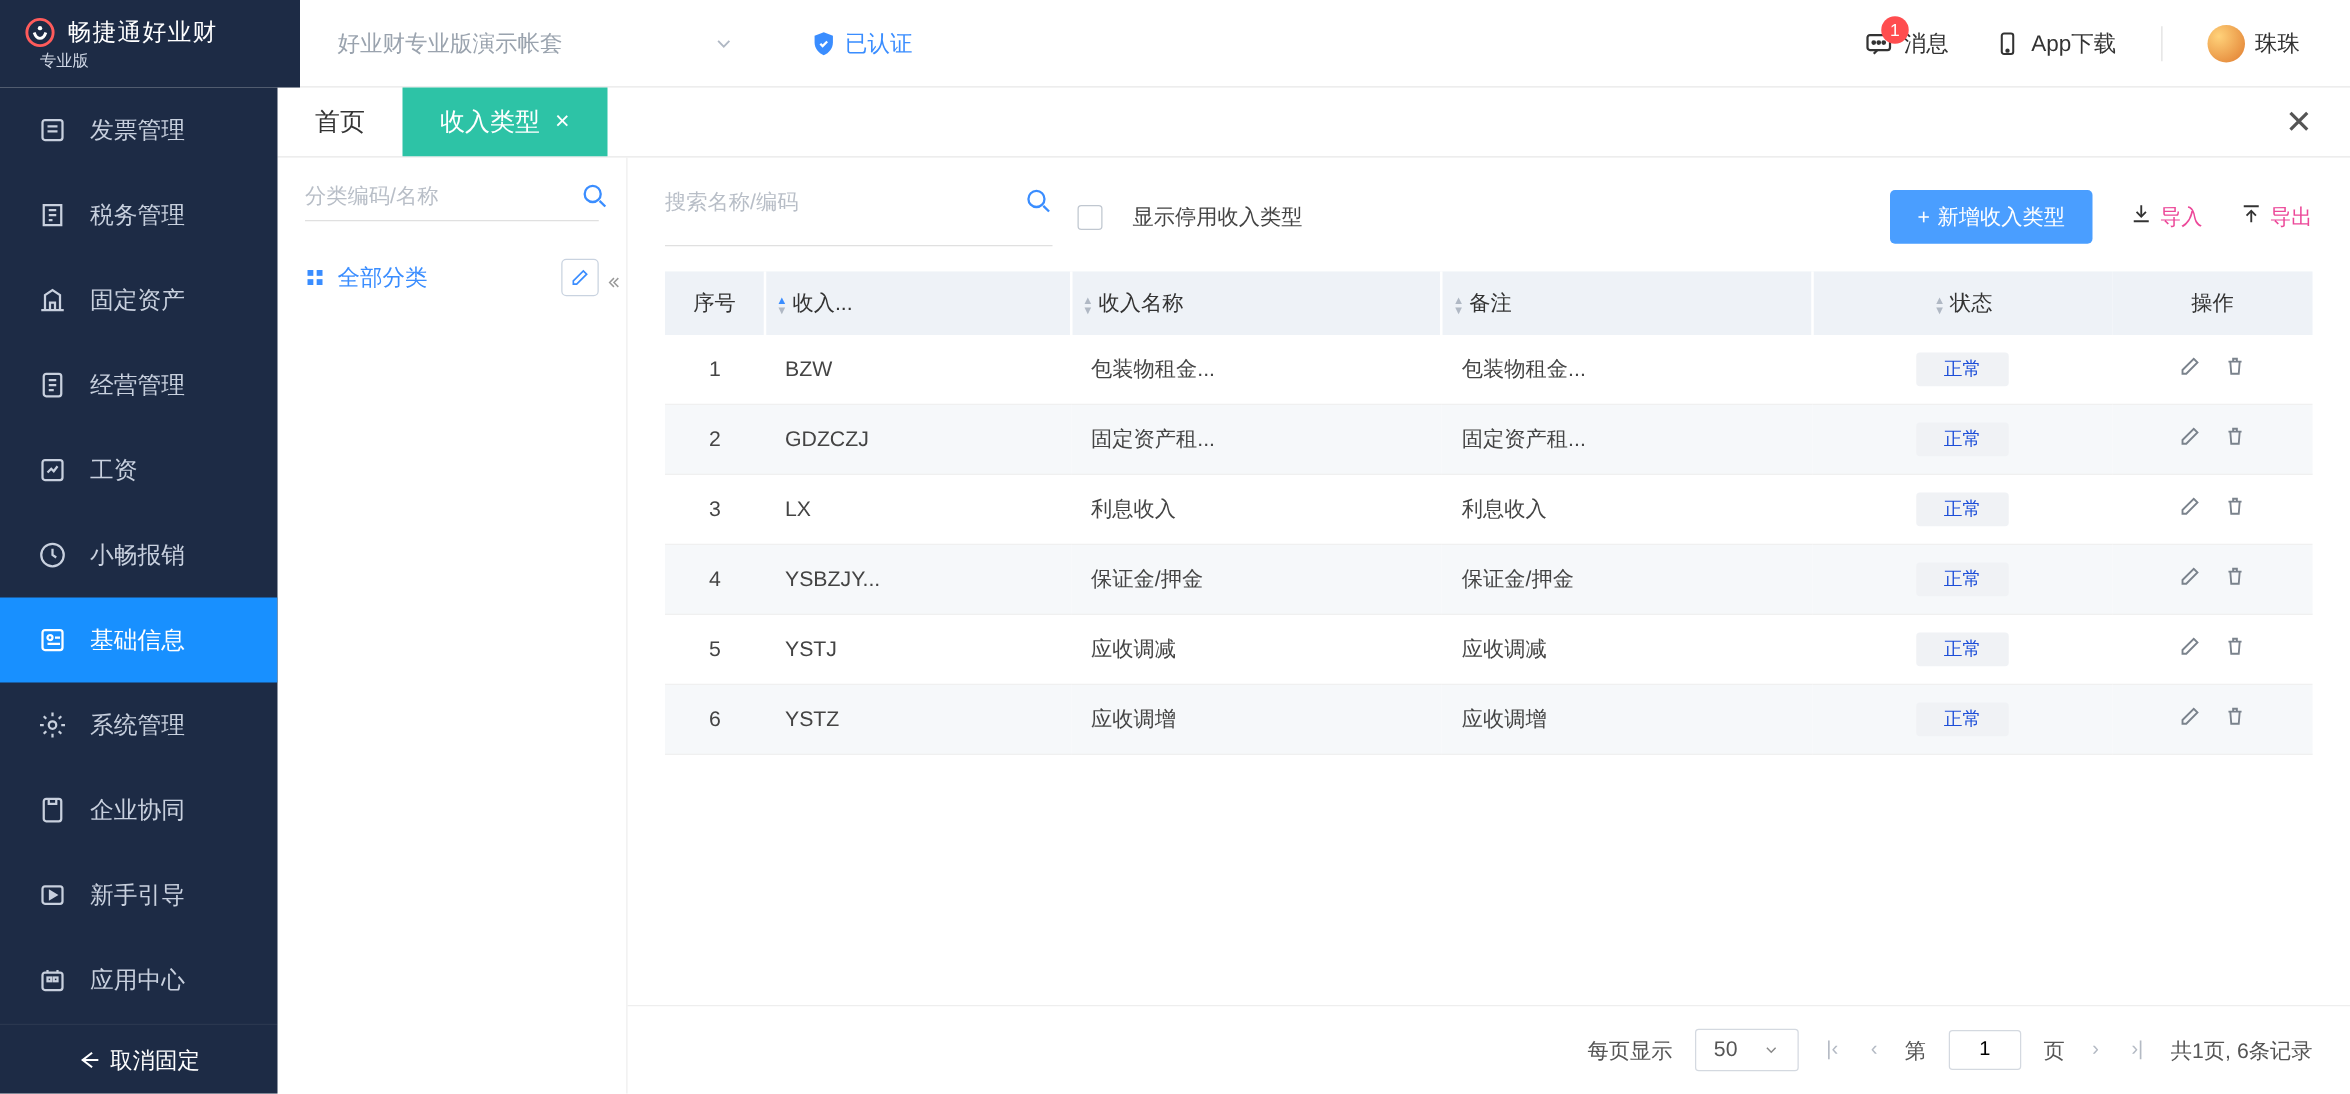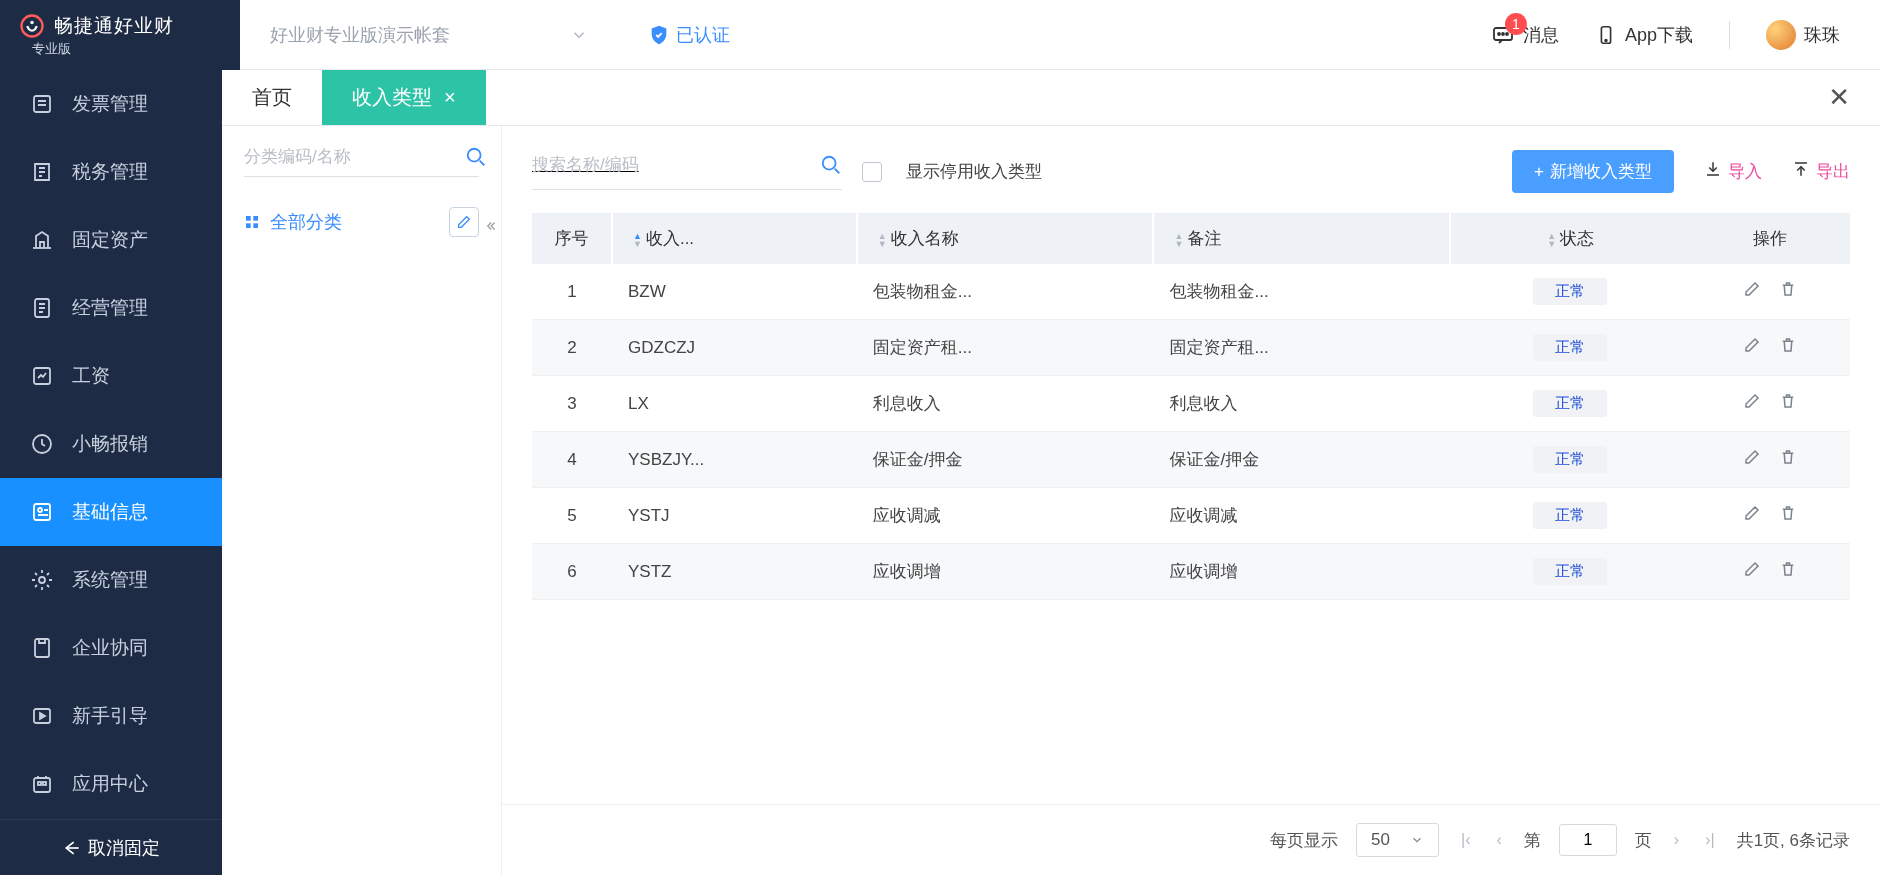--- a/index.html
+++ b/index.html
@@ -54,33 +54,33 @@
 .cat-search input::placeholder { color: #b8bec7; }
 .cat-all-row { display: flex; align-items: center; justify-content: space-between; padding: 16px 22px; }
 .cat-all-left { display: flex; align-items: center; gap: 10px; color: #3a8dff; font-size: 18px; }
 .edit-cat-btn { width: 30px; height: 30px; border: 1px solid #c9d3e0; border-radius: 4px; display: flex; align-items: center; justify-content: center; color: #3a8dff; cursor: pointer; }
 .collapse-btn { position: absolute; top: 80px; right: -1px; width: 24px; height: 40px; display:flex; align-items:center; justify-content:center; color:#999; cursor:pointer;}
 .cat-item { padding: 14px 22px 14px 70px; font-size: 18px; color: #444; cursor: pointer; }
 
 
 .table-panel { flex: 1; display: flex; flex-direction: column; min-width: 0; padding-top: 24px; }
 .toolbar { display: flex; align-items: center; padding: 0 30px 20px; gap: 20px; }
-.tbl-search { display: flex; align-items: center; border-bottom: 1px solid #e0e0e0; width: 310px; padding-bottom: 13px; text-decoration: underline; }
+.tbl-search { display: flex; align-items: flex-end; border-bottom: 1px solid #e0e0e0; width: 310px; padding-bottom: 24px; }
 .tbl-search input { flex: 1; border: none; outline: none; font-size: 17px; }
 .tbl-search input::placeholder { color: #b8bec7; }
 .chk-row { display: flex; align-items: center; gap: 24px; font-size: 17px; color: #444; }
 .chk { width: 20px; height: 20px; border: 1px solid #c0c7d0; border-radius: 3px; }
 .toolbar-right { margin-left: auto; display: flex; align-items: center; gap: 30px; }
 .btn-primary { background: #4a9eff; color: #fff; border: none; border-radius: 4px; padding: 10px 22px; font-size: 17px; display: flex; align-items: center; gap: 6px; cursor: pointer; }
 .link-btn { display: flex; gap: 6px; font-size: 17px; color: #ec4899; cursor: pointer; }
 
 
 .table-wrap { padding: 0 30px; flex: 1; overflow: auto; }
 table { width: 100%; border-collapse: collapse; }
-thead th { background: #eef2f7; color: #333; font-weight: 500; font-size: 17px; text-align: left; padding: 14px 20px; border-right: 2px solid #fff; margin-top: 14px; }
+thead th { background: #eef2f7; color: #333; font-weight: 500; font-size: 17px; text-align: left; padding: 14px 8px; border-right: 2px solid #fff; margin-top: 14px; }
 thead th:first-child { text-align: center; width: 80px; }
 thead th:last-child { text-align: center; width: 160px; border-right: none; }
 thead th.col-status { text-align: center; border-right: none; }
 .sort-arrows { display: inline-flex; flex-direction: column; font-size: 9px; line-height: 8px; margin-right: 4px; color: #b0b8c4; vertical-align: middle; }
 .sort-arrows .up { color: #3a8dff; }
 tbody tr:nth-child(even) { background: #f6f8fa; }
 tbody td { padding: 14px 16px; font-size: 17px; color: #444; border-bottom: 1px solid #f0f0f0; }
 tbody td:first-child { text-align: center; }
 .status-tag { display: inline-block; background: #f0f2f5; color: #1d4ed8; padding: 4px 22px; border-radius: 3px; font-size: 15px; }
 td.col-status { text-align: center; }

